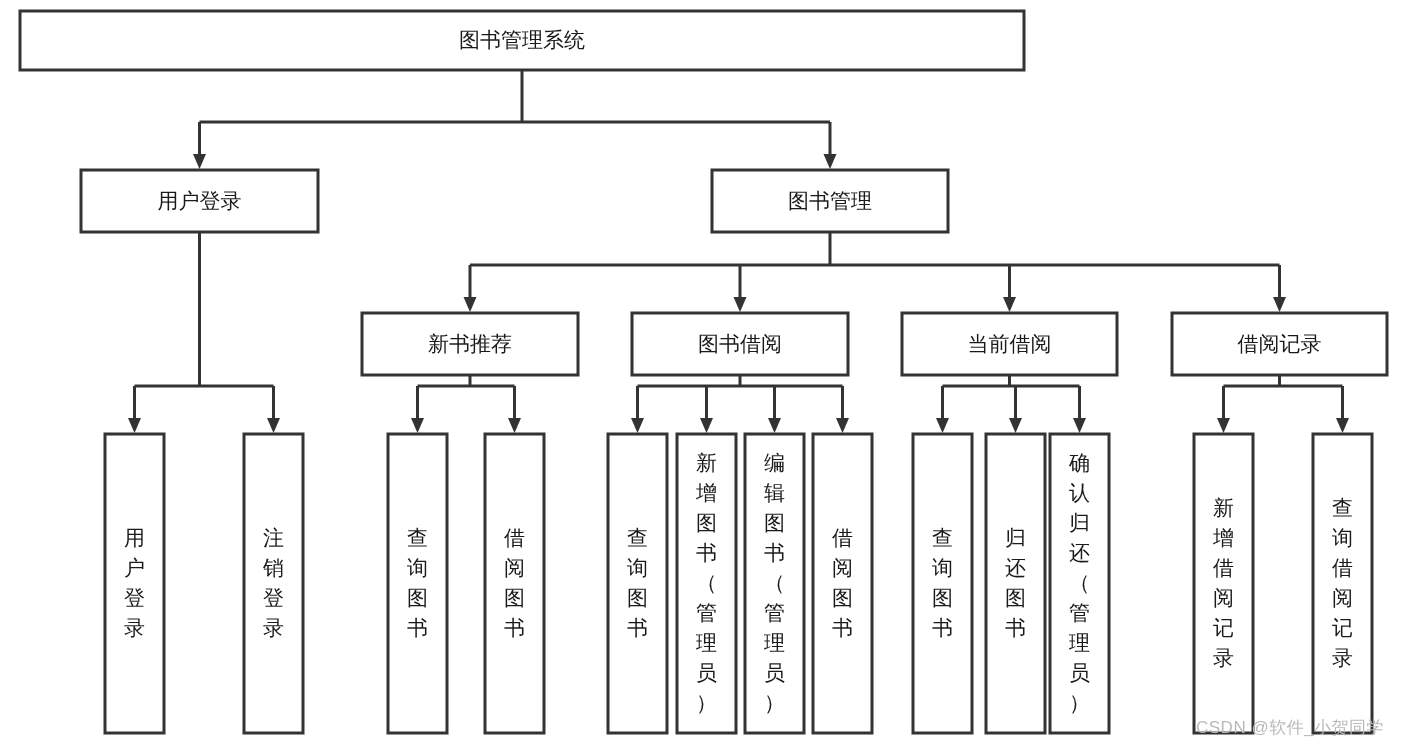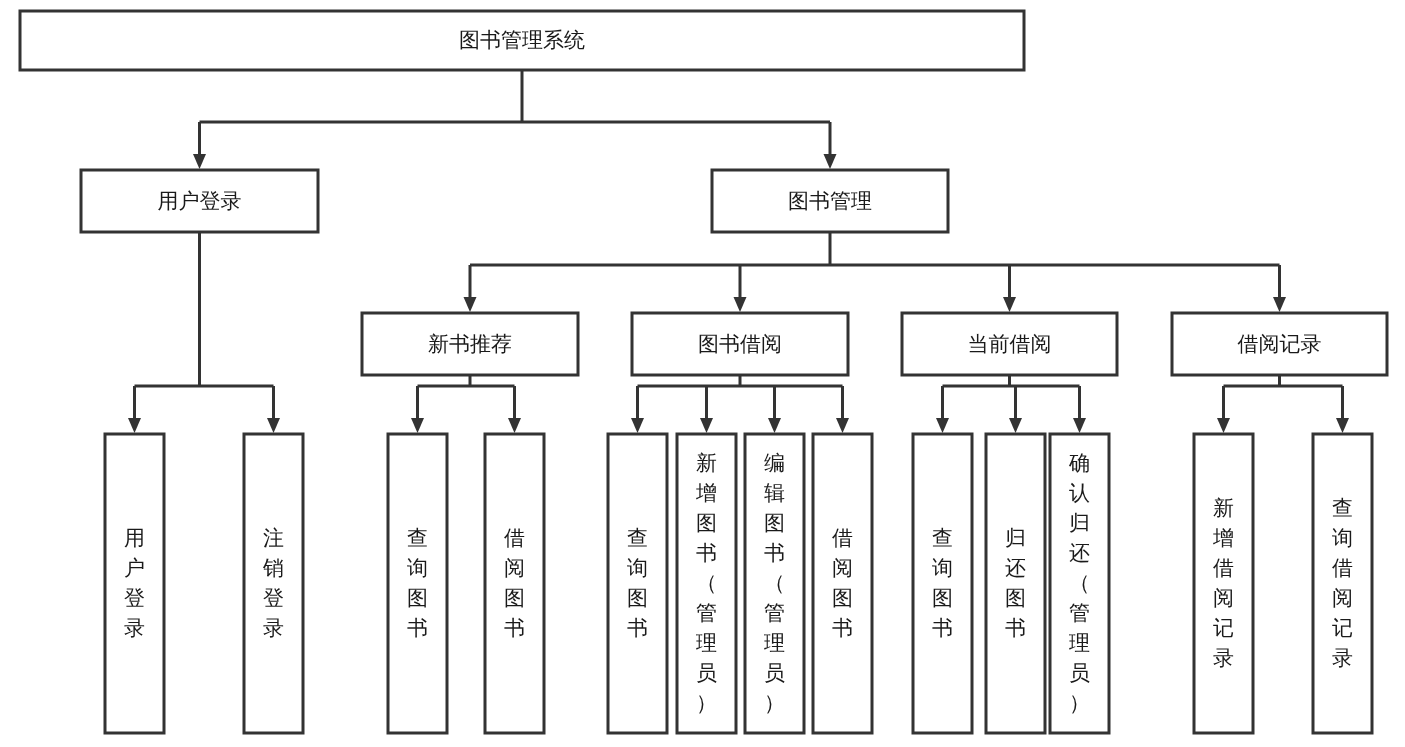--- a/index.html
+++ b/index.html
@@ -217,13 +217,14 @@
         <g>
           <rect x="1194" y="434" width="59" height="299" class="node-rect"></rect>
           <text x="1223.5" class="node-label-v"><tspan x="1223.5" y="508.5">新</tspan><tspan x="1223.5" y="538.5">增</tspan><tspan x="1223.5" y="568.5">借</tspan><tspan x="1223.5" y="598.5">阅</tspan><tspan x="1223.5" y="628.5">记</tspan><tspan x="1223.5" y="658.5">录</tspan></text>
         </g>
         <g>
           <rect x="1313" y="434" width="59" height="299" class="node-rect"></rect>
           <text x="1342.5" class="node-label-v"><tspan x="1342.5" y="508.5">查</tspan><tspan x="1342.5" y="538.5">询</tspan><tspan x="1342.5" y="568.5">借</tspan><tspan x="1342.5" y="598.5">阅</tspan><tspan x="1342.5" y="628.5">记</tspan><tspan x="1342.5" y="658.5">录</tspan></text>
         </g>
       </g>
   </svg>
+  <div class="watermark" style="left: 1196px; top: 716px;">CSDN @软件_小贺同学</div>
 </div>
 
 </body></html>

